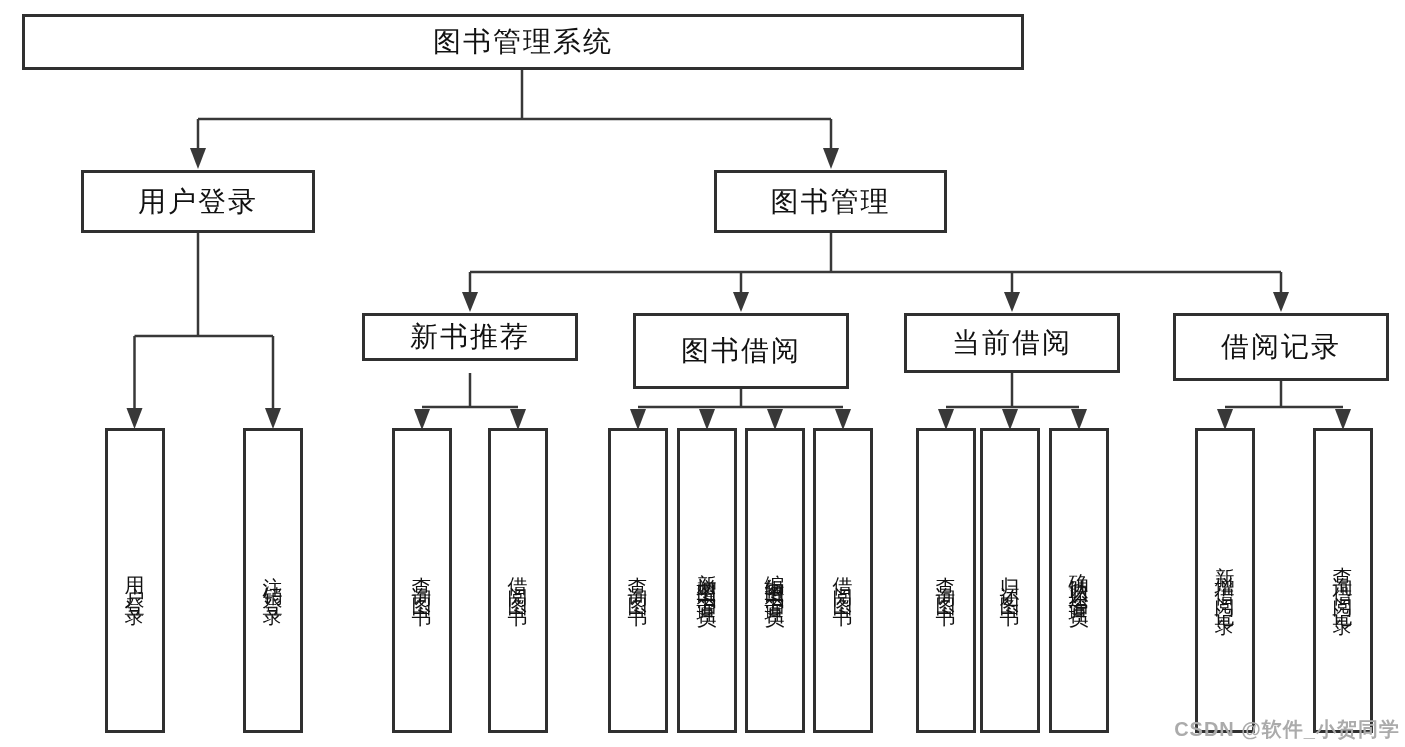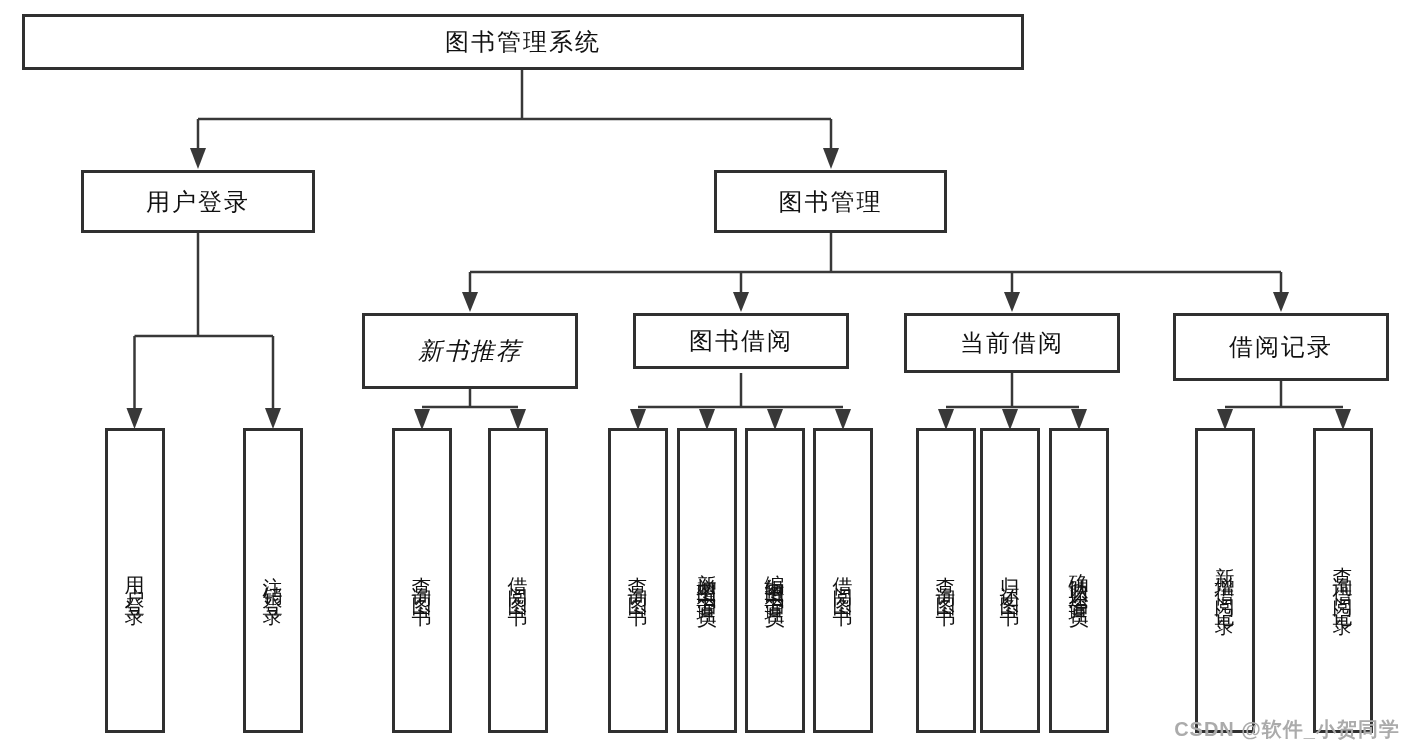--- a/index.html
+++ b/index.html
@@ -16,21 +16,21 @@
   svg.connectors{position:absolute;left:0;top:0;width:1405px;height:747px;pointer-events:none;}
   svg.connectors line{stroke:var(--line);stroke-width:2.5;}
   svg.connectors polygon{fill:var(--line);stroke:none;}
   .box{
     position:absolute;
     background:#fff;
     border:3px solid var(--border);
     display:flex;
     align-items:center;
     justify-content:center;
-    font-size:24px;
+    font-size:28px;
     letter-spacing:2px;
     color:var(--text);
     z-index:2;
   }
   .leaf{font-size:20px;}
   .leaf .vtext{
     writing-mode:vertical-rl;
     text-orientation:mixed;
     letter-spacing:10px;
     line-height:1;
@@ -110,24 +110,24 @@
     <span>图书管理系统</span>
   </div>
 
   <div class="box" style="left:81px;top:170px;width:234px;height:63px;">
     <span>用户登录</span>
   </div>
   <div class="box" style="left:714px;top:170px;width:233px;height:63px;">
     <span>图书管理</span>
   </div>
 
-  <div class="box" style="left:362px;top:313px;width:216px;height:76px;font-style:italic;">
+  <div class="box" style="left:362px;top:313px;width:216px;height:48px;">
     <span>新书推荐</span>
   </div>
-  <div class="box" style="left:633px;top:313px;width:216px;height:56px;">
+  <div class="box" style="left:633px;top:313px;width:216px;height:76px;">
     <span>图书借阅</span>
   </div>
   <div class="box" style="left:904px;top:313px;width:216px;height:60px;align-items:center;">
     <span>当前借阅</span>
   </div>
   <div class="box" style="left:1173px;top:313px;width:216px;height:68px;">
     <span>借阅记录</span>
   </div>
 
   <div class="box leaf" style="left:105px;top:428px;width:60px;height:305px;">

